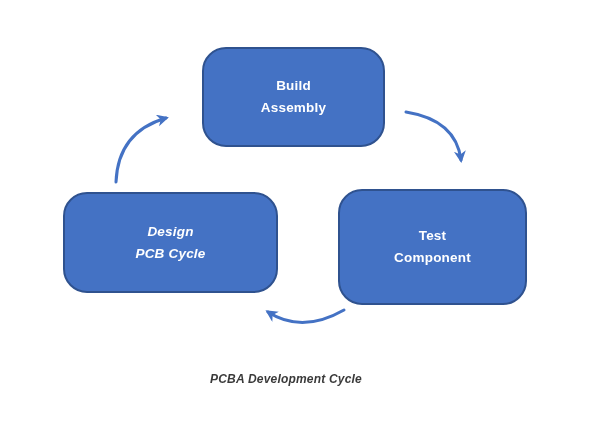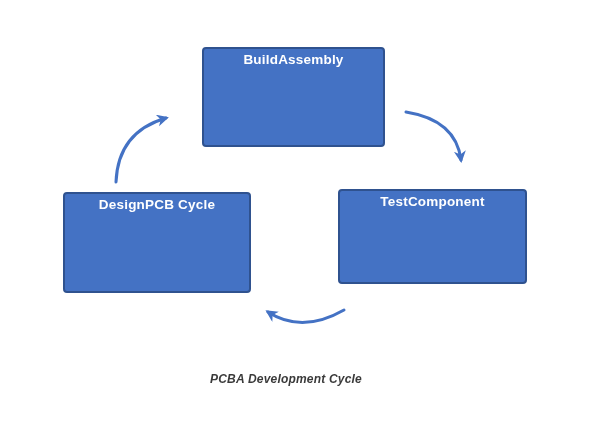--- a/index.html
+++ b/index.html
@@ -13,38 +13,38 @@
     width: 600px;
     height: 434px;
     background: var(--background, #ffffff);
     overflow: hidden;
   }
   .node-box {
     position: absolute;
     box-sizing: border-box;
     background: var(--box-fill, #4472C4);
     border: 2px solid var(--box-border, #2F528F);
-    border-radius: 4px;
+    border-radius: 24px;
     display: flex;
-    flex-direction: row;
-    align-items: flex-start;
+    flex-direction: column;
+    align-items: center;
     justify-content: center;
     text-align: center;
   }
   .node-box .line {
     color: var(--box-text, #ffffff);
     font-weight: bold;
     font-size: 13.5px;
     line-height: 22px;
     letter-spacing: 0.2px;
     white-space: nowrap;
   }
   .box-build  { left: 202px; top: 47px;  width: 183px; height: 100px; }
-  .box-design { left: 63px;  top: 192px; width: 188px; height: 101px; }
-  .box-test   { left: 338px; top: 189px; width: 189px; height: 95px; }
+  .box-design { left: 63px;  top: 192px; width: 215px; height: 101px; font-style: italic; }
+  .box-test   { left: 338px; top: 189px; width: 189px; height: 116px; }
 
   .arrow-layer {
     position: absolute;
     left: 0; top: 0;
     width: 600px; height: 434px;
     pointer-events: none;
   }
   .arrow {
     fill: none;
     stroke: var(--arrow, #4472C4);

